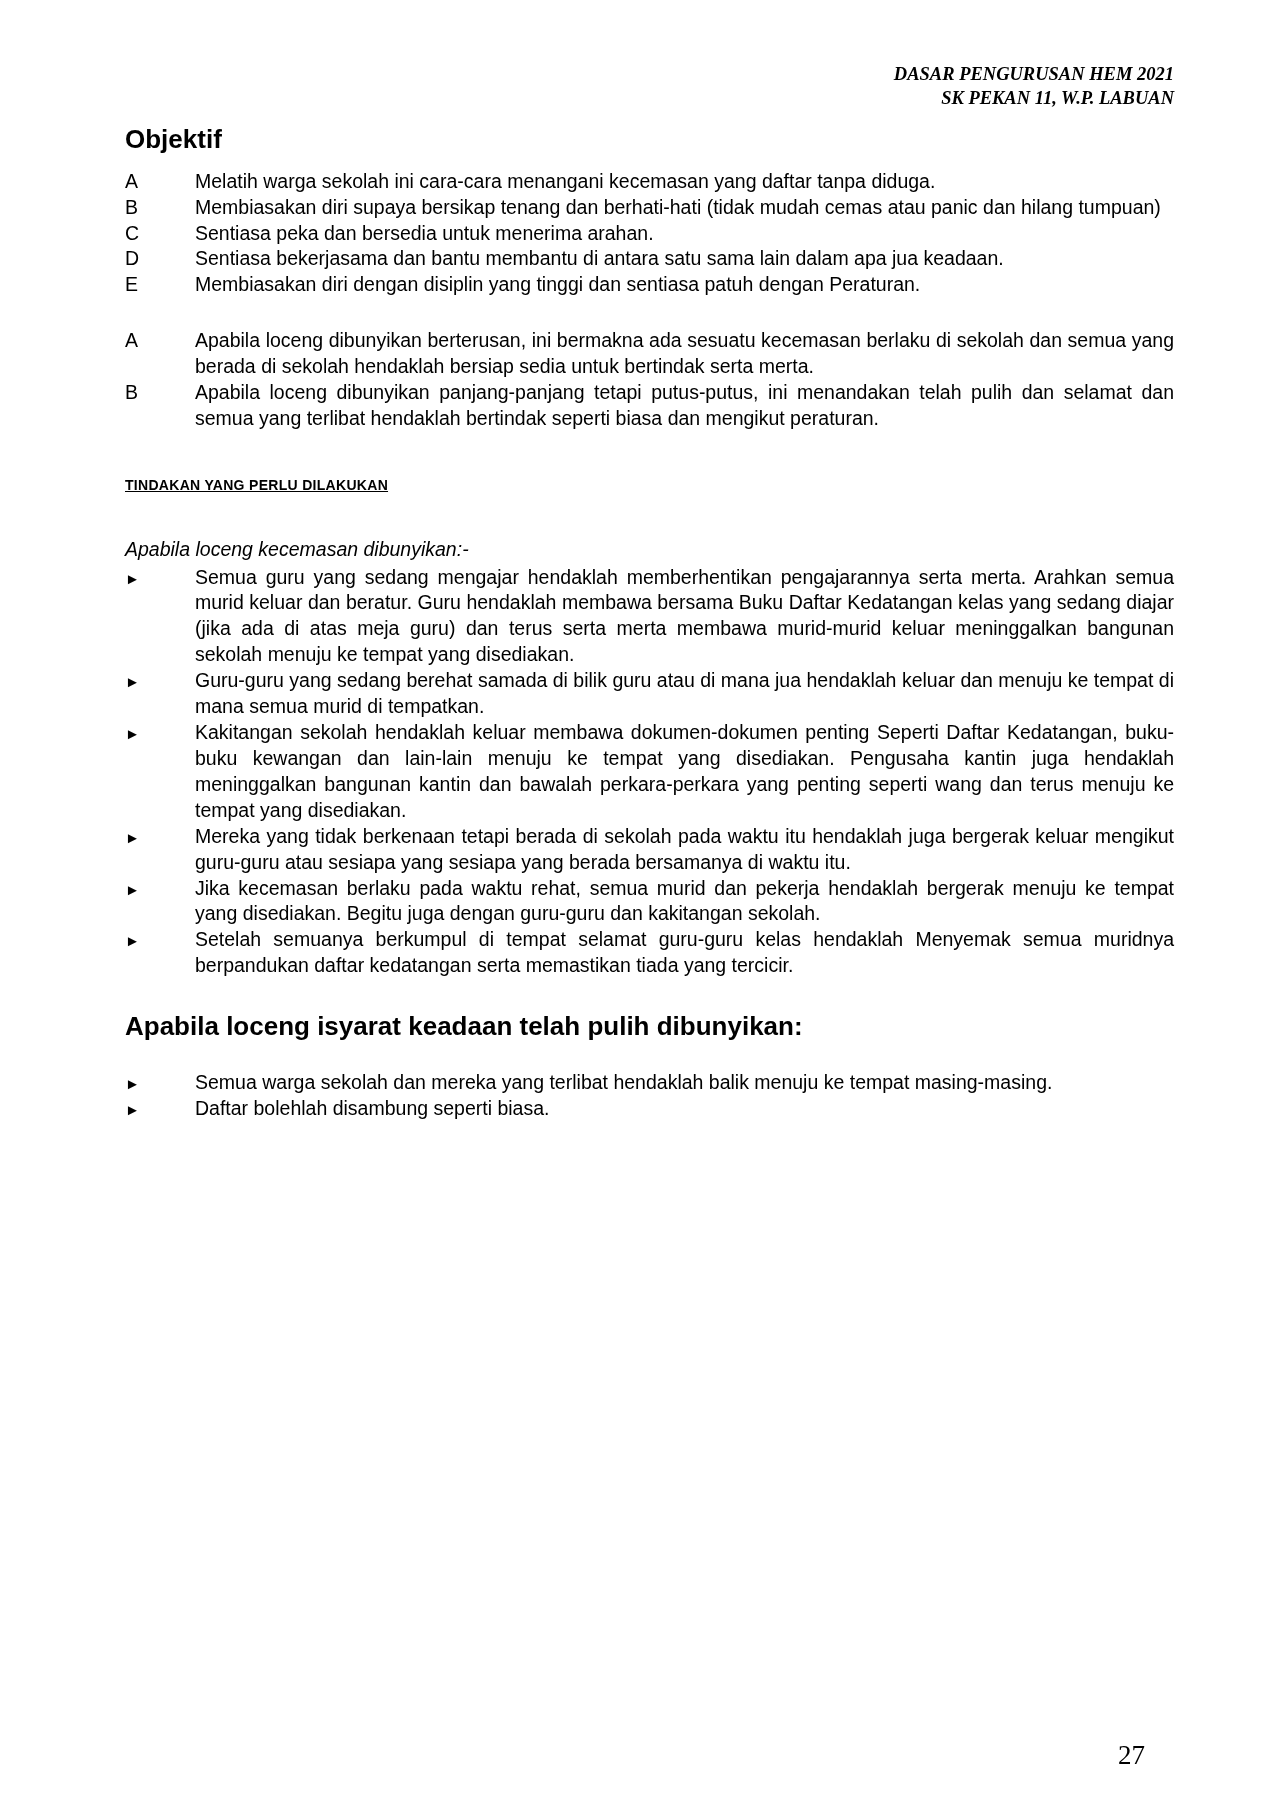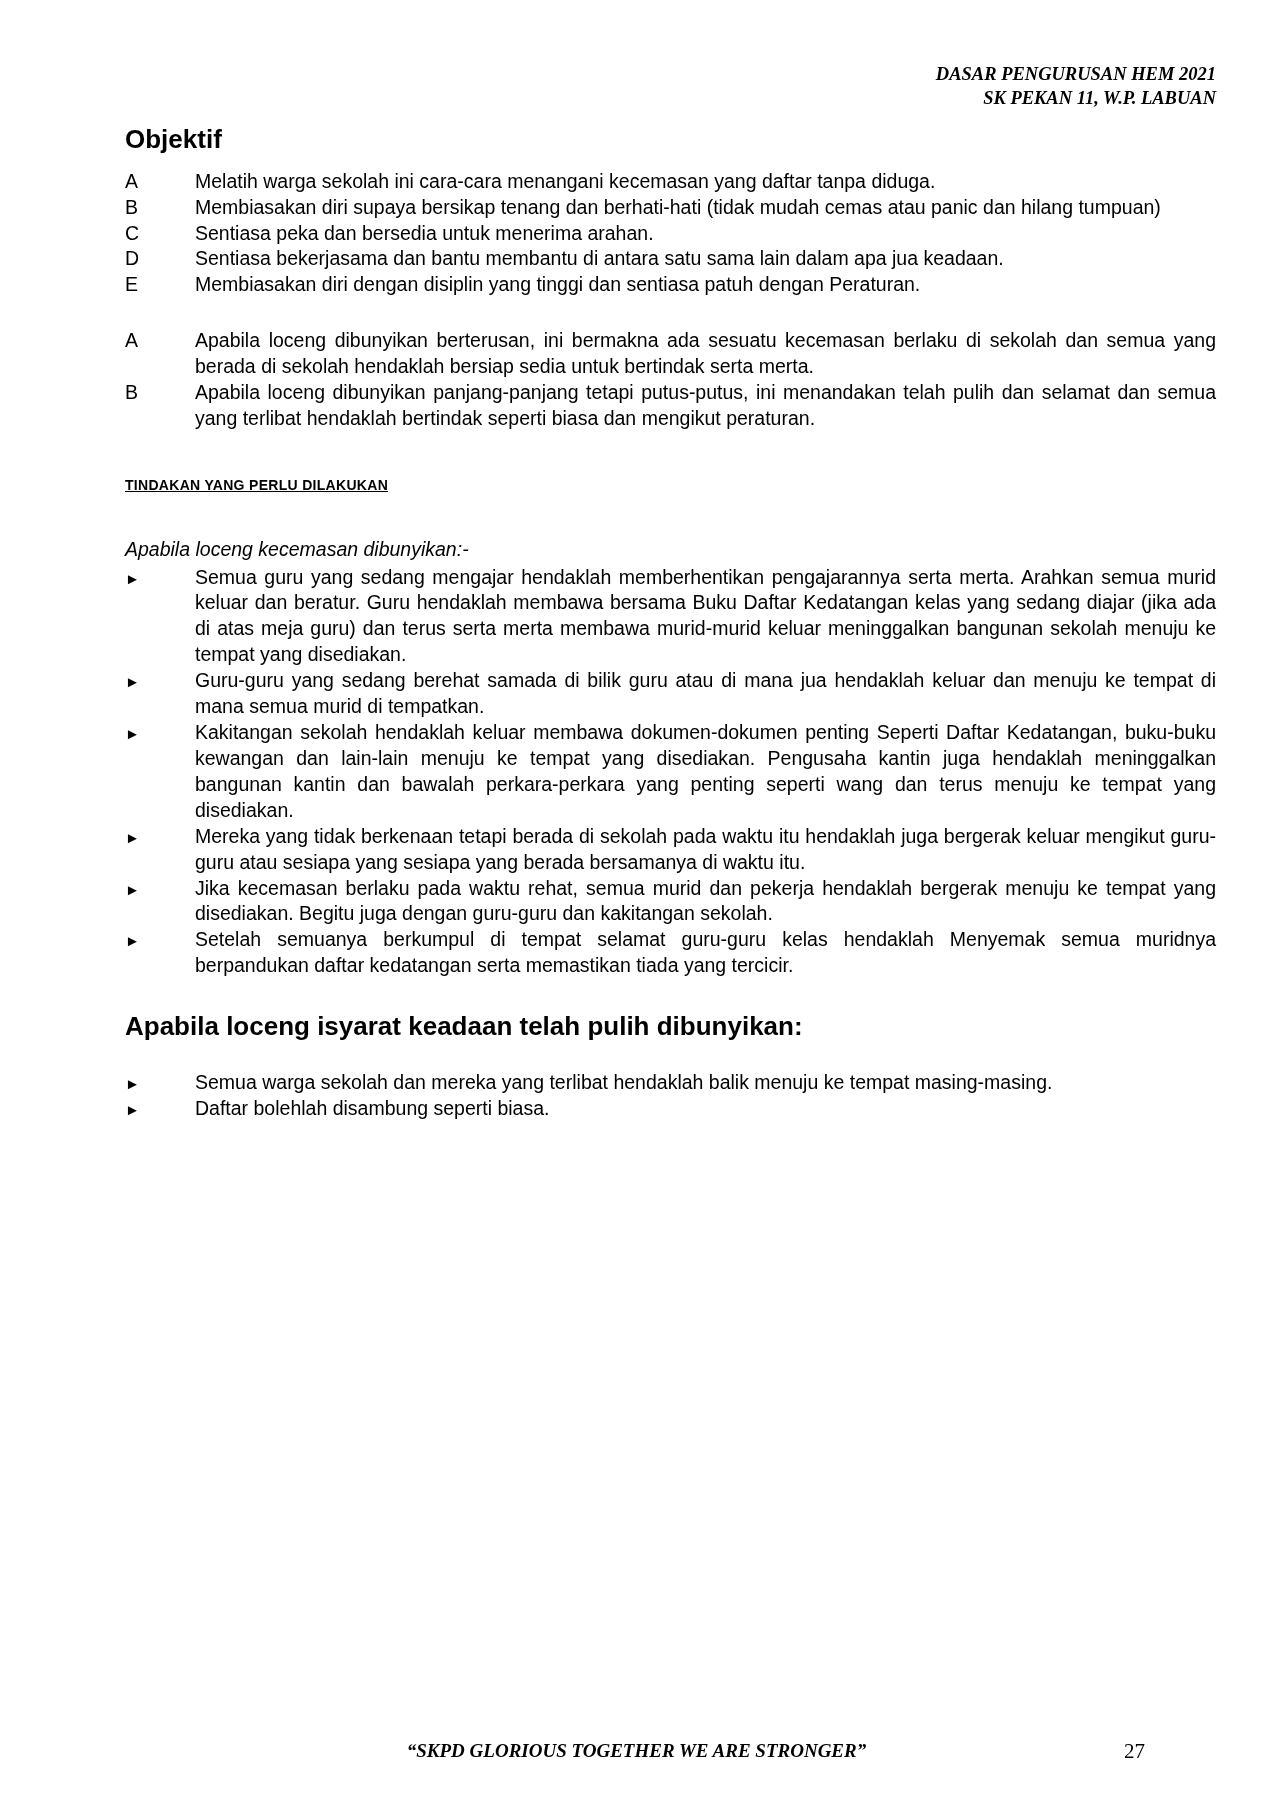--- a/index.html
+++ b/index.html
@@ -7,21 +7,21 @@
   .page {
     width: 1273px;
     height: 1800px;
     margin: 0 auto;
     background: #ffffff;
     color: #000000;
     font-family: "Liberation Sans", sans-serif;
     font-size: 19.5px;
     line-height: 1.33;
     position: relative;
-    padding: 62px 57px 0 125px;
+    padding: 62px 99px 0 125px;
   }
   .doc-header {
     text-align: right;
     font-family: "Liberation Serif", serif;
     font-weight: bold;
     font-style: italic;
     font-size: 18.5px;
     line-height: 1.3;
     margin-bottom: 12px;
   }
@@ -64,21 +64,21 @@
     font-family: "Liberation Serif", serif;
     font-weight: bold;
     font-style: italic;
     font-size: 19px;
   }
   .footer-page {
     position: absolute;
     right: 128px;
     top: 0;
     font-family: "Liberation Serif", serif;
-    font-size: 21px;
+    font-size: 27px;
   }
 </style>
 </head>
 <body>
 
 <div class="page">
 
   <div class="doc-header">
     <div>DASAR PENGURUSAN HEM 2021</div>
     <div>SK PEKAN 11, W.P. LABUAN</div>
@@ -172,17 +172,16 @@
     <div class="li">
       <div class="bullet-label">►</div>
       <div class="li-text">Daftar bolehlah disambung seperti biasa.</div>
     </div>
   </div>
 
   <div class="gap-md"></div>
 
 
   <div class="doc-footer">
-    <div class="footer-motto">“SKPD GLORIOUS TOGETHER WE ARE STRONGER”</div>
     <div class="footer-page">27</div>
   </div>
 
 </div>
 
 </body></html>

